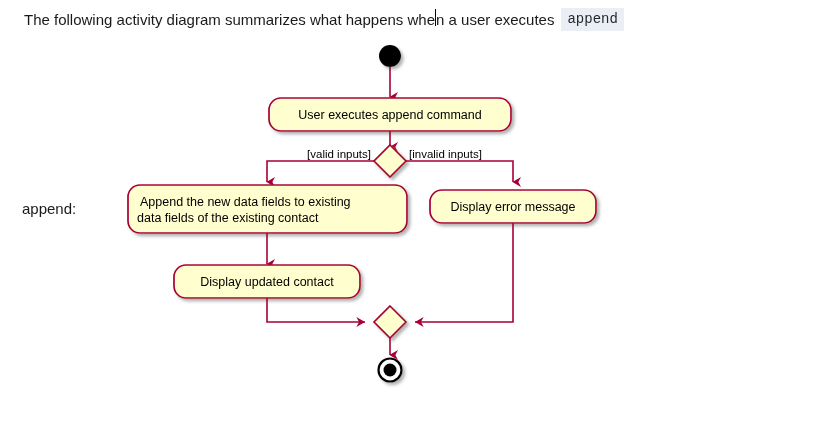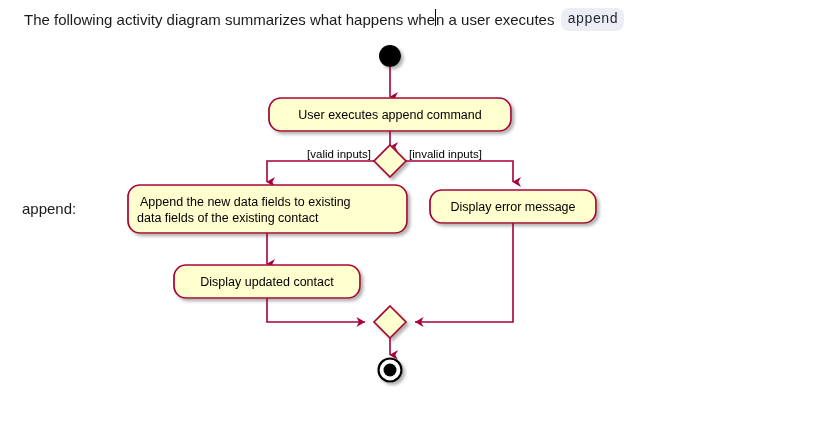--- a/index.html
+++ b/index.html
@@ -42,21 +42,21 @@
     background: #000;
     margin: 0 0px;
     position: relative;
     top: 1px;
   }
   .code-badge {
     font-family: "Liberation Mono", monospace;
     font-size: 14px;
     background: #eceef6;
     color: #24292f;
-    border-radius: 8px;
+    border-radius: 0;
     padding: 2px 6px 3px 6px;
     margin-left: 7px;
     line-height: 18px;
   }
   .side-label {
     position: absolute;
     left: 22px;
     top: 200px;
     font-size: 15px;
     color: #1a1a1a;

